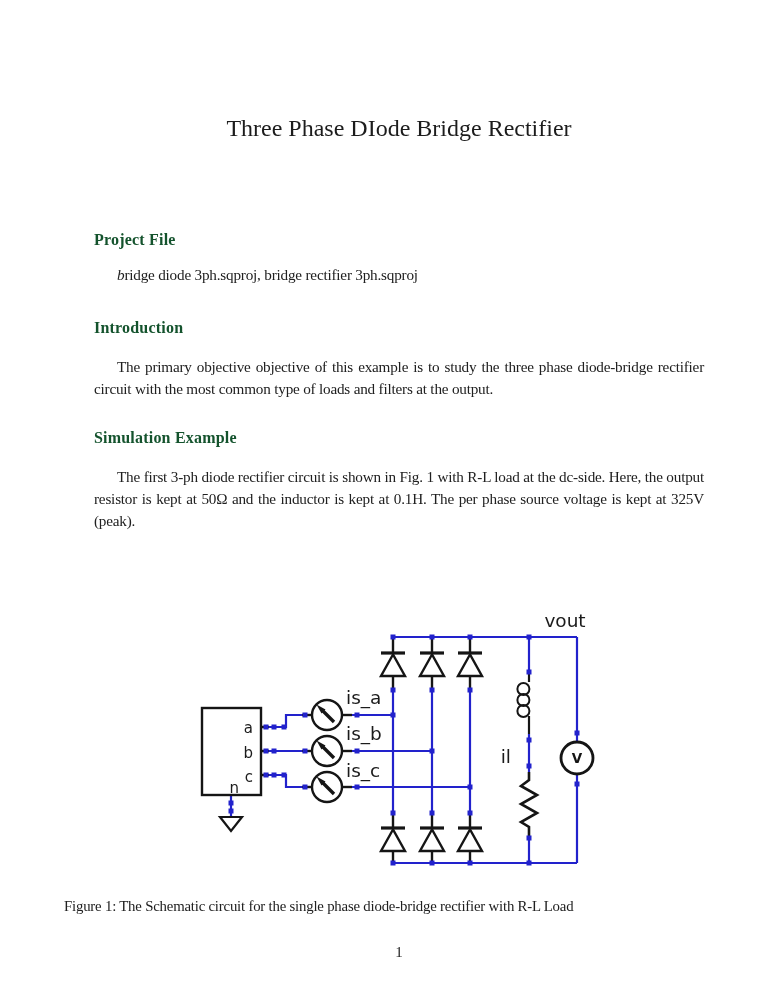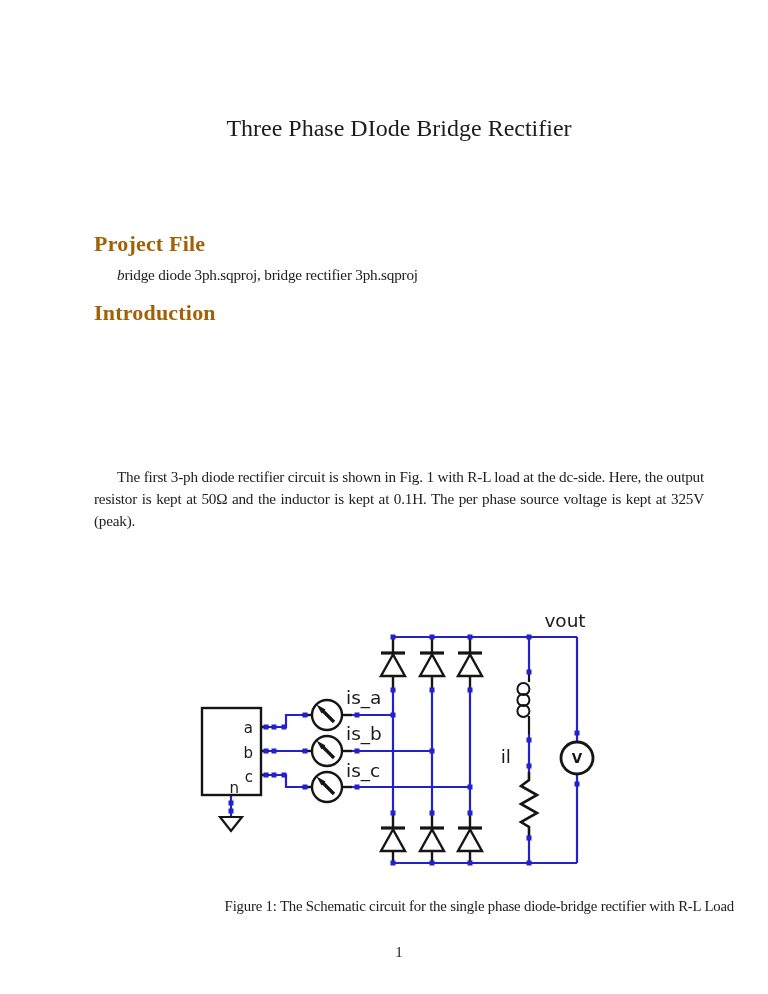--- a/index.html
+++ b/index.html
@@ -5,38 +5,38 @@
   html,body{margin:0;padding:0;background:#e8e8e8;}
   .page{
     position:relative;width:768px;height:994px;background:#ffffff;
     font-family:"Liberation Serif", serif;color:#1f1f1f;overflow:hidden;margin:0 auto;
   }
   .title{
     position:absolute;left:94px;width:610px;top:115px;text-align:center;
     font-size:24px;color:#1c1c1c;
   }
   .heading{
-    position:absolute;left:94px;font-weight:bold;font-size:22px;color:#a16207;
+    position:absolute;left:94px;font-weight:bold;font-size:16px;color:#14532d;
     letter-spacing:0.2px;
   }
   .h-project{top:231px}
-  .h-intro{top:300px}
+  .h-intro{top:319px}
   .h-sim{top:429px}
   .bodytext{font-size:15.2px;letter-spacing:-0.2px;color:#202020;text-align:center;}
   .project-line{position:absolute;left:117px;top:266px;}
   .para{
     position:absolute;left:94px;width:610px;line-height:21.8px;
     text-align:justify;text-indent:23px;
   }
   .para-intro{top:356px}
   .para-sim1{top:466px}
   .para-sim2{top:531px}
   .figure-svg{position:absolute;left:195px;top:603px;width:410px;height:275px;}
   .caption{
-    position:absolute;left:64px;width:670px;top:898px;text-align:right;
+    position:absolute;left:64px;width:670px;top:898px;text-align:left;
     font-size:14.8px;letter-spacing:-0.2px;white-space:nowrap;color:#202020;
   }
   .pagenum{
     position:absolute;left:94px;width:610px;top:944px;text-align:center;font-size:15px;
   }
   
   .comp{stroke:#151515;stroke-width:2.4;fill:none;}
   .comp-fill{stroke:#151515;stroke-width:2.4;fill:#ffffff;}
   .wire{stroke:#2222cc;stroke-width:2.2;fill:none;}
   .sch-label{
@@ -54,21 +54,23 @@
 <body>
 
 <div class="page">
 
   <div class="title">Three Phase DIode Bridge Rectifier</div>
 
   <div class="heading h-project">Project File</div>
   <div class="bodytext project-line"><i>b</i><span>ridge diode 3ph.sqproj, bridge rectifier 3ph.sqproj</span></div>
 
   <div class="heading h-intro">Introduction</div>
+  <div class="bodytext para para-intro">The primary objective objective of this example is to study the three phase diode-bridge rectifier circuit with the most common type of loads and filters at the output.</div>
 
+  <div class="heading h-sim">Simulation Example</div>
   <div class="bodytext para para-sim1">The first 3-ph diode rectifier circuit is shown in Fig. 1 with R-L load at the dc-side. Here, the output resistor is kept at 50Ω and the inductor is kept at 0.1H. The per phase source voltage is kept at 325V (peak).</div>
 
   <svg class="figure-svg" viewBox="195 603 410 275">
     <defs>
       <g id="diode">
         <line class="comp" x1="0" y1="-16" x2="0" y2="0"></line>
         <line class="comp" x1="-12" y1="0" x2="12" y2="0" style="stroke-width:3.2"></line>
         <polygon class="comp-fill" points="0,1.5 -12,23 12,23"></polygon>
         <line class="comp" x1="0" y1="23" x2="0" y2="36"></line>
       </g>

